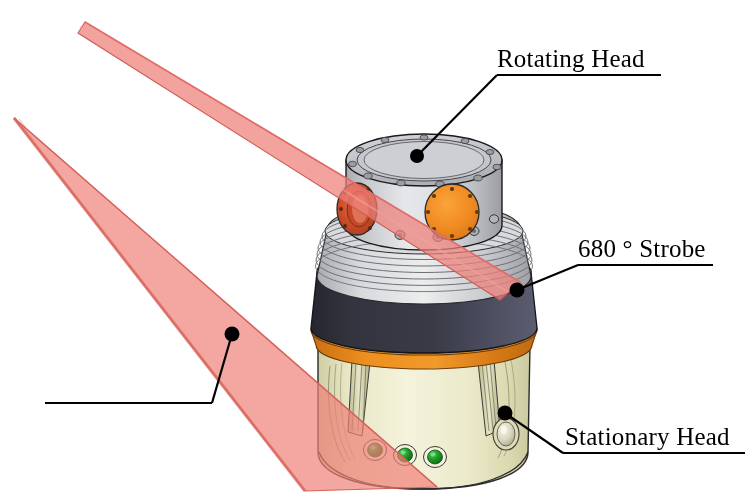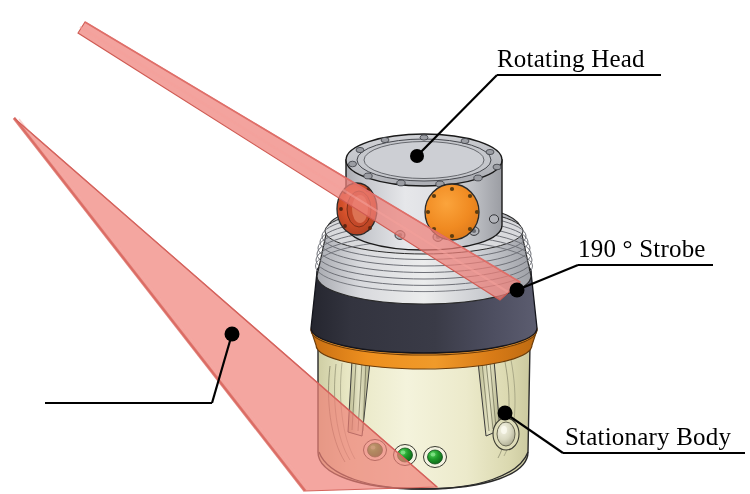--- a/index.html
+++ b/index.html
@@ -336,21 +336,21 @@
         <circle cx="505" cy="413" r="7.5" fill="#000000"></circle>
       </g>
     </g>
   </svg>
 
   <div class="callout-label" id="lbl-rotating-head">
     <span class="lbl-text">Rotating Head</span>
   </div>
 
   <div class="callout-label" id="lbl-strobe">
-    <span class="lbl-text">190 ° Strobe</span>
+    <span class="lbl-text">680 ° Strobe</span>
   </div>
 
 
   <div class="callout-label" id="lbl-stationary">
-    <span class="lbl-text">Stationary Body</span>
+    <span class="lbl-text">Stationary Head</span>
   </div>
 
 </div>
 
 </body></html>

